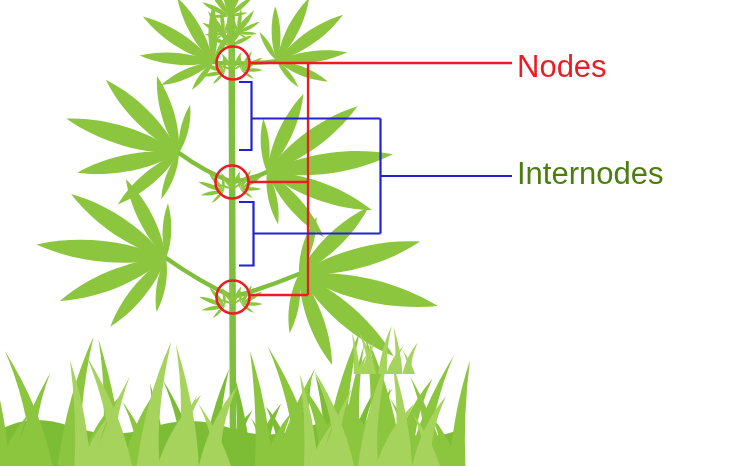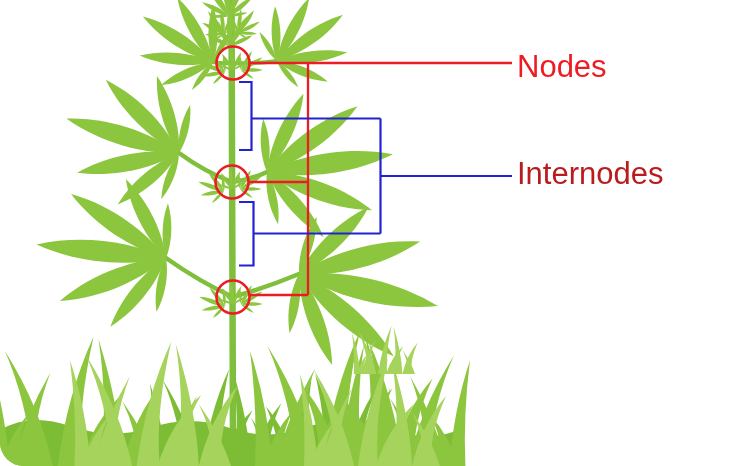--- a/index.html
+++ b/index.html
@@ -2,32 +2,31 @@
 <html><head>
 <meta charset="utf-8">
 <style>
   html,body{margin:0;padding:0;background:#ffffff;}
   .stage{
     position:relative;
     width:735px;height:466px;
     background:#ffffff;
     overflow:hidden;
     font-family:"Liberation Sans", sans-serif;
-    border-radius:24px;
   }
   .stage svg{position:absolute;left:0;top:0;}
   .diagram-label{
     position:absolute;
     font-size:31px;
     line-height:31px;
     white-space:nowrap;
     letter-spacing:0;
   }
   .label-nodes{left:517px;top:51px;color:#ed1c24;}
-  .label-internodes{left:517px;top:158px;color:#b91c1c;}
+  .label-internodes{left:517px;top:158px;color:#4d7c0f;}
 </style>
 </head>
 <body>
 
 <div class="stage">
   <svg width="735" height="466" viewBox="0 0 735 466">
     <defs>
 
       <g id="fanleaf">
         <path transform="rotate(-86) scale(0.42)" d="M0 0 C5 -14 8 -38 0 -62 C-8 -38 -5 -14 0 0 Z"></path>

